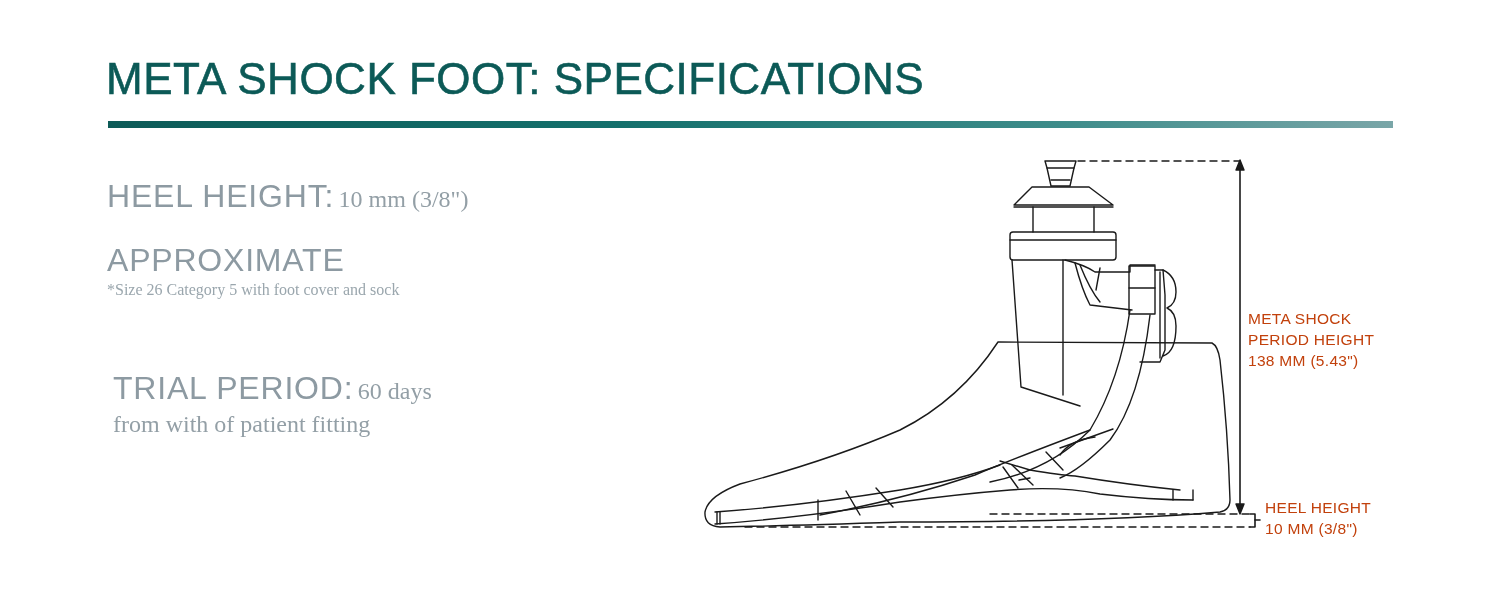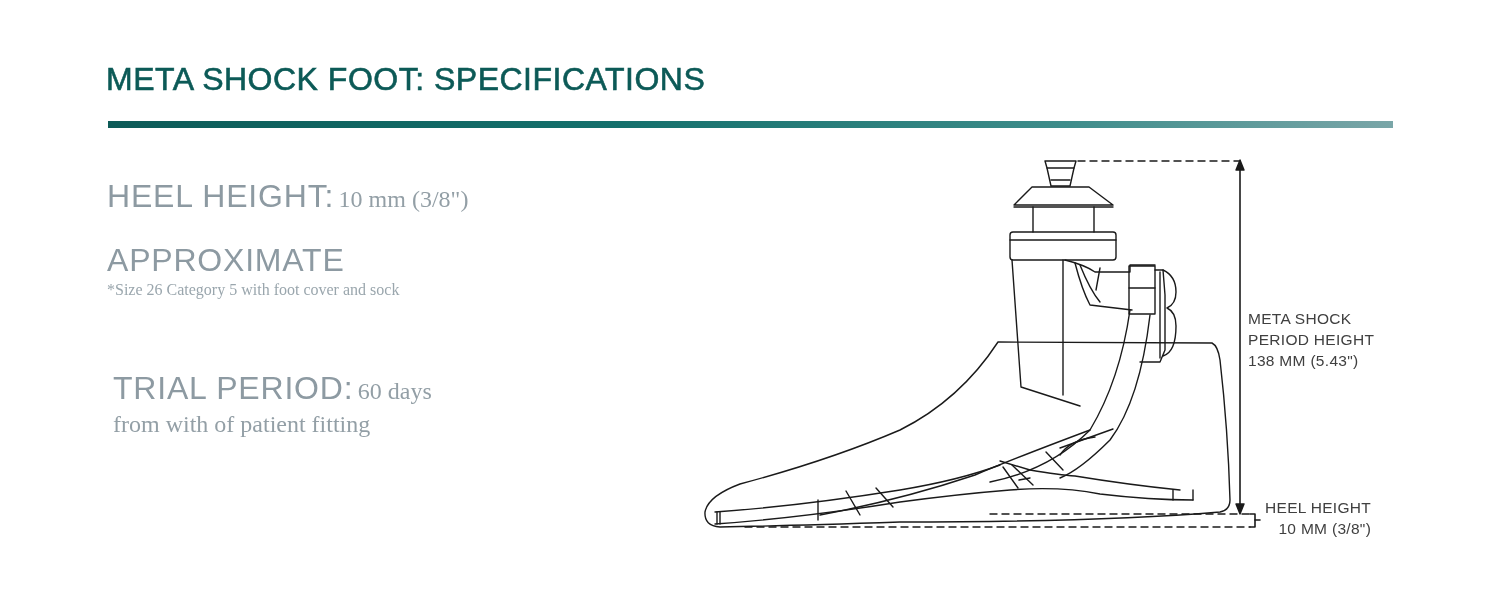--- a/index.html
+++ b/index.html
@@ -14,21 +14,21 @@
     overflow: hidden;
     font-family: "Liberation Sans", sans-serif;
   }
   .title {
     position: absolute;
     left: 106px;
     top: 54px;
     margin: 0;
     font-family: "Liberation Sans", sans-serif;
     font-weight: 400;
-    font-size: 32px;
+    font-size: 44px;
     letter-spacing: 0.5px;
     color: #0c5a57;
     line-height: 50px;
     white-space: nowrap;
     -webkit-text-stroke: 0.6px #0c5a57;
   }
   .title-rule {
     position: absolute;
     left: 108px;
     top: 121px;
@@ -74,26 +74,26 @@
   .drawing {
     position: absolute;
     left: 0;
     top: 0;
   }
   .dim-label {
     position: absolute;
     font-family: "Liberation Sans", sans-serif;
     font-size: 15.5px;
     line-height: 21px;
-    color: #404040;
+    color: #c2410c;
     letter-spacing: 0.3px;
     white-space: nowrap;
   }
   .dim-build { left: 1248px; top: 308px; }
-  .dim-heel { left: 1265px; top: 497px; text-align: right; }
+  .dim-heel { left: 1265px; top: 497px; }
 </style>
 </head>
 <body>
 
 <h1 class="title">META SHOCK FOOT: SPECIFICATIONS</h1>
 <div class="title-rule"></div>
 
 <div class="specs">
   <p class="spec spec-heel">
     <span class="label">HEEL HEIGHT:</span>

